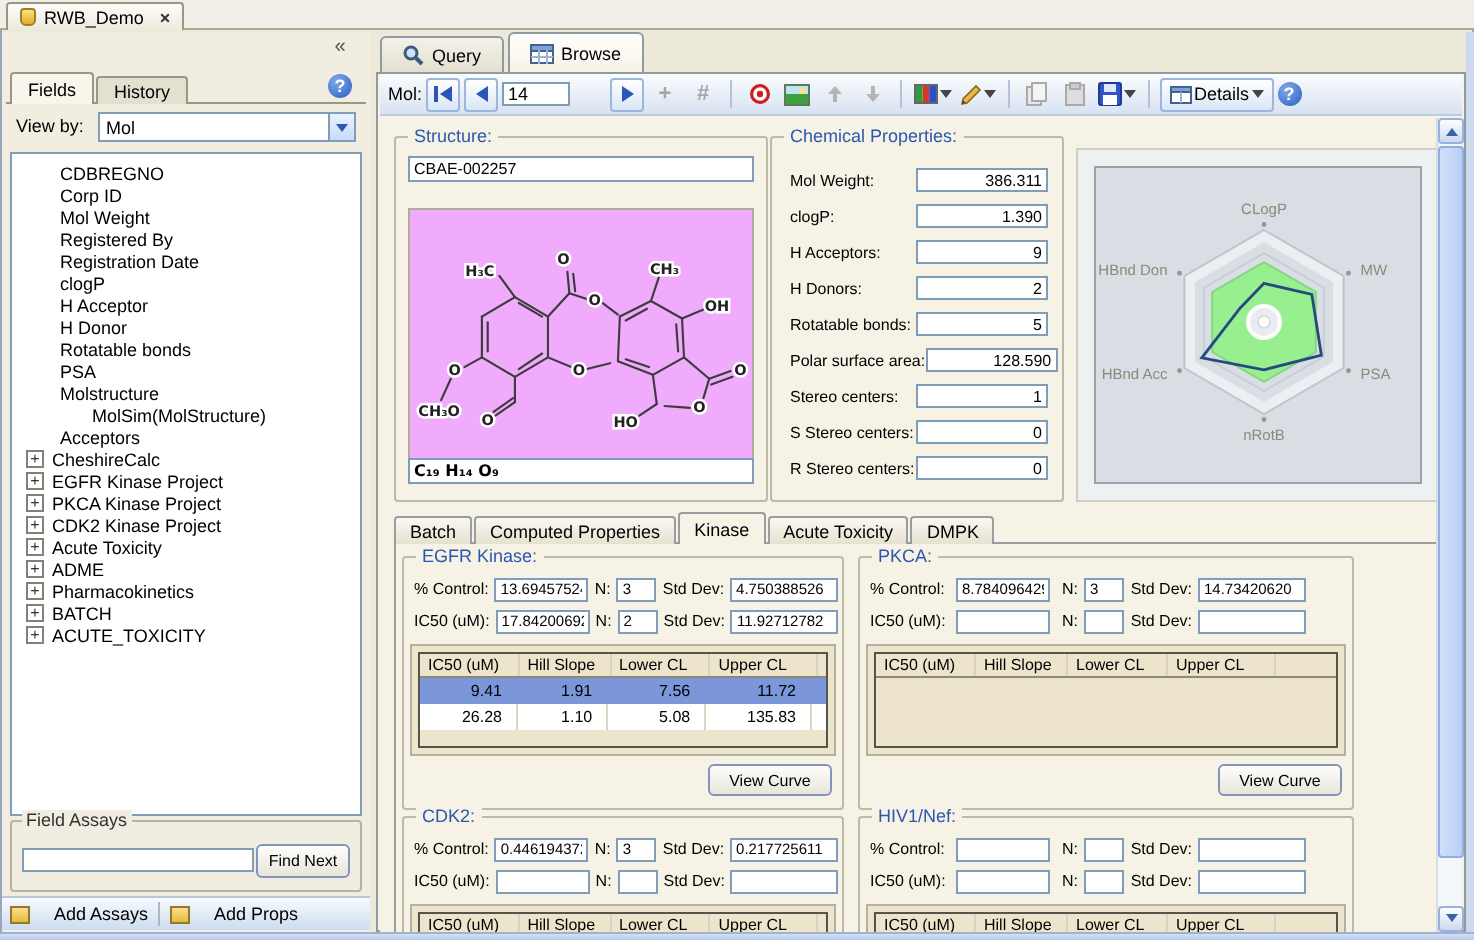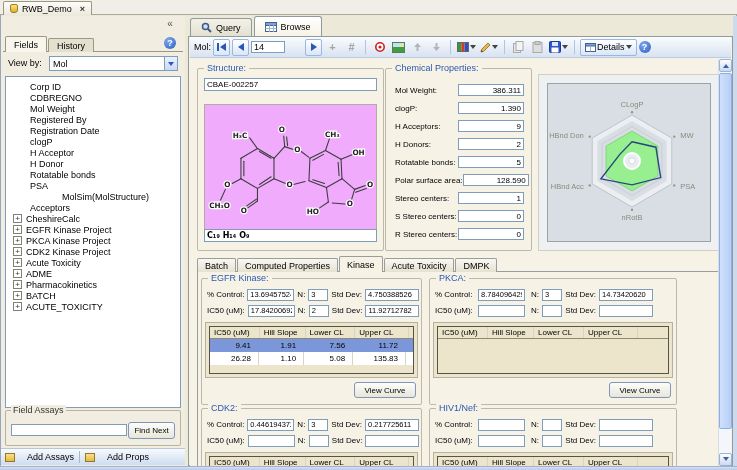--- a/index.html
+++ b/index.html
@@ -23,21 +23,21 @@
   .help-side { left:163px; top:21px; }
   .viewby-row { position:absolute; left:0; top:40px; width:184px; height:15px; }
   .viewby-row > span { position:absolute; left:7px; top:2px; }
   .combo { position:absolute; left:48px; right:7px; top:0; height:15px; background:#fff; border:1px solid #7f9db9; display:flex; align-items:center; padding-left:3px; }
   .combo-btn { margin-left:auto; width:13px; height:13px; background:linear-gradient(#eaf2fd,#c8dafa); border-left:1px solid #7f9db9; display:flex; align-items:center; justify-content:center; }
   .caret { width:0; height:0; border:3px solid transparent; border-top:4px solid #2a56b8; margin-top:3px; }
   .caret.dark { border-top-color:#444; }
   .tree { position:absolute; left:4px; top:60px; width:176px; height:332px; background:#fff; border:1px solid #7f9db9; overflow:hidden; padding-top:4px; }
   .tree-item { height:11px; display:flex; align-items:center; white-space:nowrap; }
   .tree-item.leaf1 { padding-left:24px; }
-  .tree-item.leaf2 { padding-left:40px;margin-left:16px; }
+  .tree-item.leaf2 { padding-left:40px; }
   .expander { width:9px; height:9px; border:1px solid #848078; background:#fff; color:#333; font-size:8px; line-height:7px; text-align:center; margin:0 4px 0 7px; }
   .fs-box { position:absolute; left:4px; top:394px; width:176px; height:36px; border:1px solid #b6b3a2; border-radius:2px; }
   .fs-legend { position:absolute; top:-6px; left:5px; background:#f1eee1; padding:0 2px; color:#333; }
   .fs-input { position:absolute; left:5px; top:13px; width:116px; height:14px; }
   .fs-btn { position:absolute; right:5px; top:11px; width:47px; height:17px; }
   .addbar { position:absolute; left:0; top:432px; width:184px; height:17px; background:linear-gradient(#f7fafd,#cddcf0); border-top:1px solid #b9c6da; display:flex; align-items:center; padding-left:4px; gap:5px; }
   .addbtn { display:flex; align-items:center; gap:12px; }
   .mini-icon { width:10px; height:9px; background:linear-gradient(#fbe08a,#e8b93f); border:1px solid #94782a; }
   .addbar-sep { width:1px; height:12px; background:#aab8cc; }
 
@@ -139,26 +139,26 @@
       <span>View by:</span>
       <div class="combo">
         <span>Mol</span>
         <span class="combo-btn">
             <span class="caret"></span>
           </span>
       </div>
     </div>
     <div class="tree" id="tree">
         <div class="tree-item leaf1">
+          <span class="tree-label">CDBREGNO</span>
+        </div>
+        <div class="tree-item leaf1">
           <span class="tree-label">Corp ID</span>
         </div>
         <div class="tree-item leaf1">
-          <span class="tree-label">CDBREGNO</span>
-        </div>
-        <div class="tree-item leaf1">
           <span class="tree-label">Mol Weight</span>
         </div>
         <div class="tree-item leaf1">
           <span class="tree-label">Registered By</span>
         </div>
         <div class="tree-item leaf1">
           <span class="tree-label">Registration Date</span>
         </div>
         <div class="tree-item leaf1">
           <span class="tree-label">clogP</span>
@@ -167,20 +167,23 @@
           <span class="tree-label">H Acceptor</span>
         </div>
         <div class="tree-item leaf1">
           <span class="tree-label">H Donor</span>
         </div>
         <div class="tree-item leaf1">
           <span class="tree-label">Rotatable bonds</span>
         </div>
         <div class="tree-item leaf1">
           <span class="tree-label">PSA</span>
+        </div>
+        <div class="tree-item leaf1">
+          <span class="tree-label">Molstructure</span>
         </div>
         <div class="tree-item leaf2">
           <span class="tree-label">MolSim(MolStructure)</span>
         </div>
         <div class="tree-item leaf1">
           <span class="tree-label">Acceptors</span>
         </div>
         <div class="tree-item">
           <span class="expander">+</span>
           <span class="tree-label">CheshireCalc</span>

